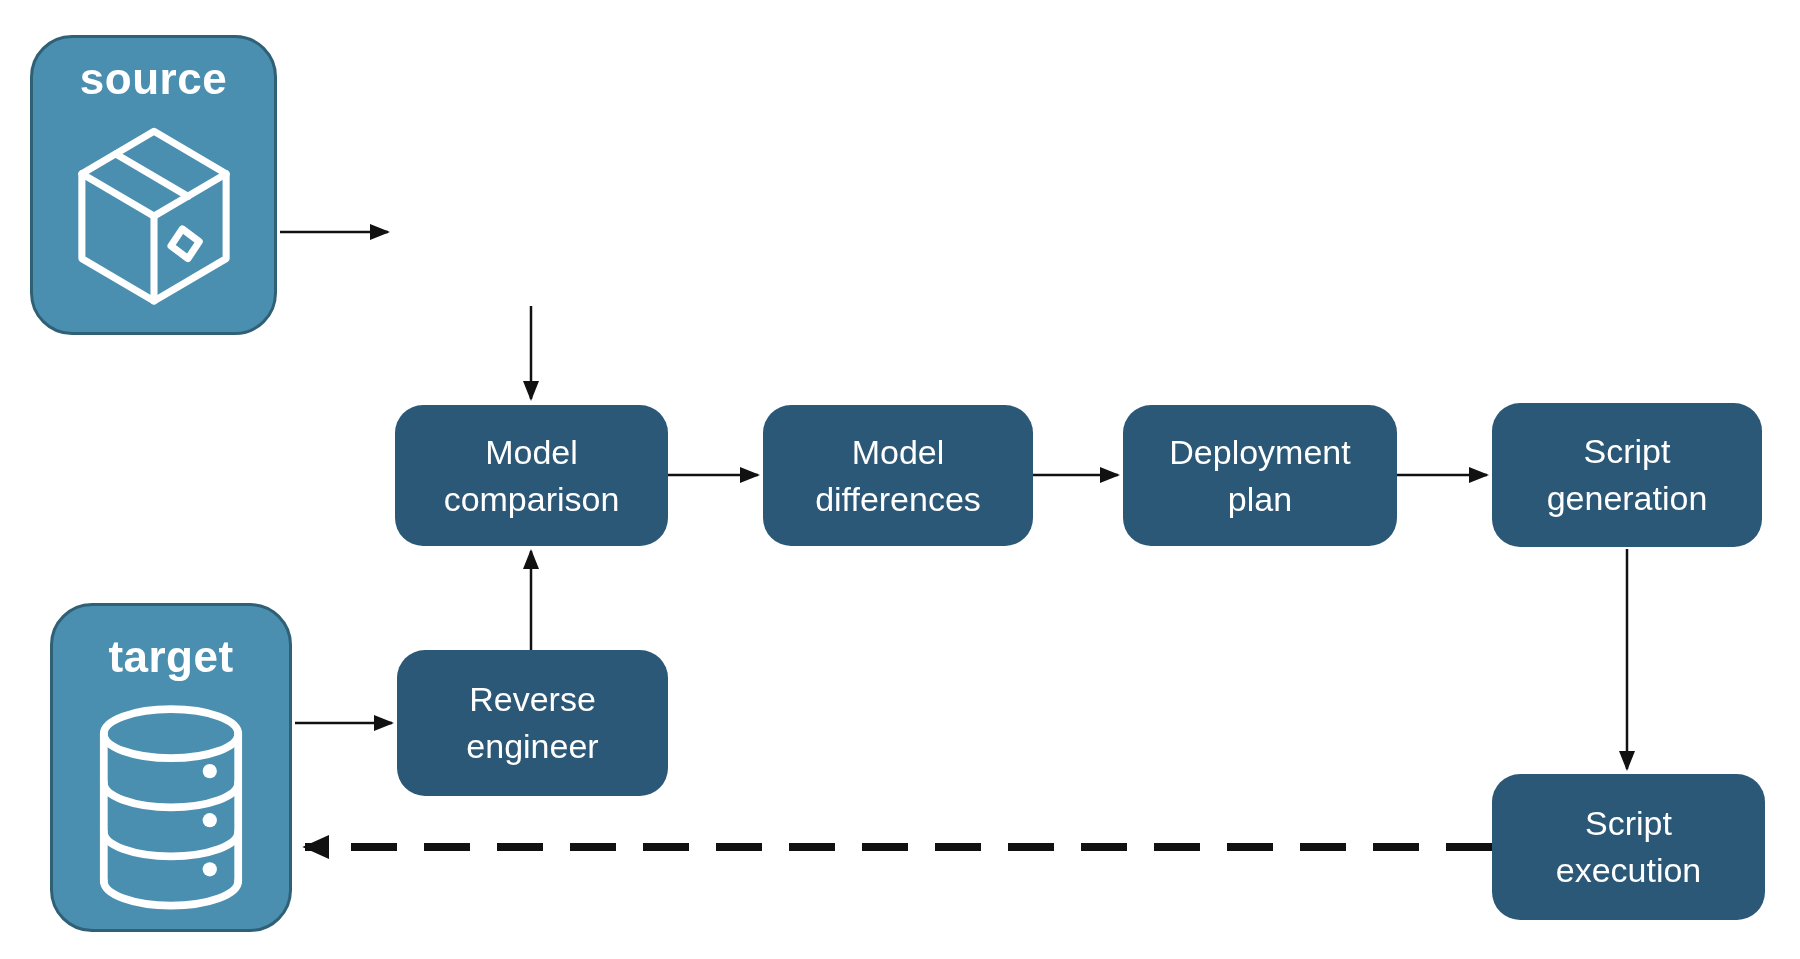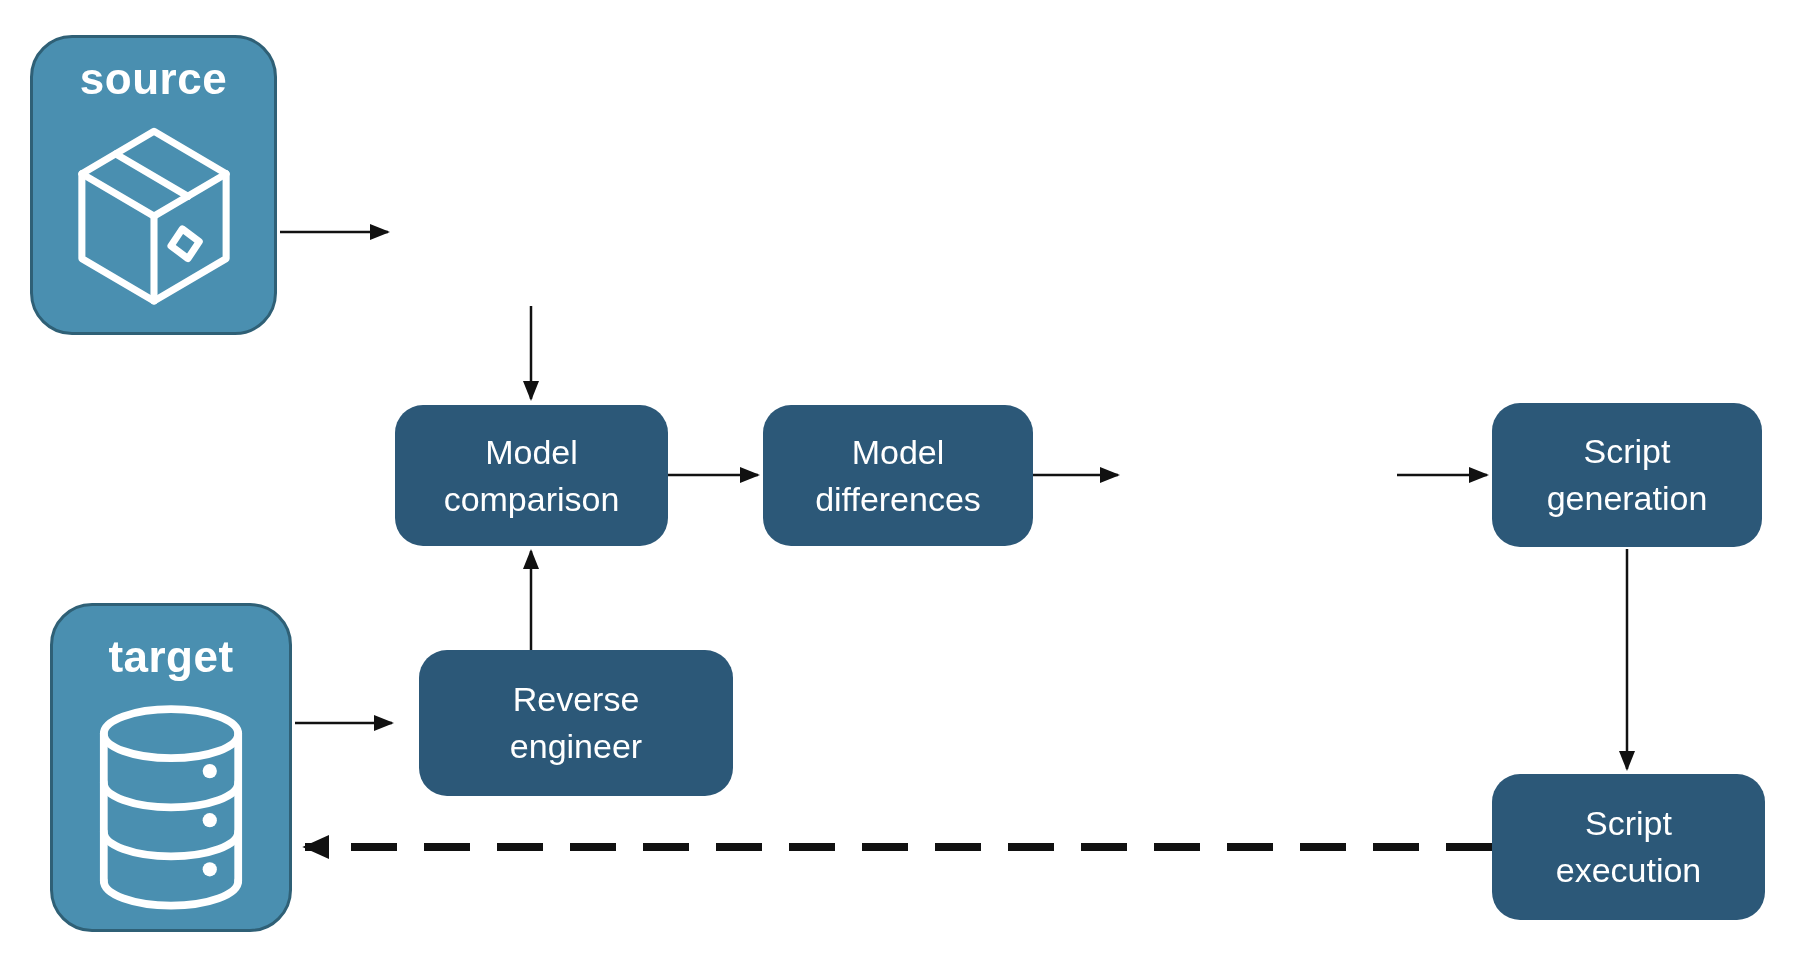--- a/index.html
+++ b/index.html
@@ -49,21 +49,21 @@
 
   #store-target{left:50px;top:603px;width:242px;height:329px;}
   #store-target .store-label{margin-top:26px;}
   #store-target .icon{margin-top:18px;}
 
   #node-load-model       {left:393px; top:162px; width:273px; height:144px;}
   #node-model-comparison {left:395px; top:405px; width:273px; height:141px;}
   #node-model-differences{left:763px; top:405px; width:270px; height:141px;}
   #node-deployment-plan  {left:1123px;top:405px; width:274px; height:141px;}
   #node-script-generation{left:1492px;top:403px; width:270px; height:144px;}
-  #node-reverse-engineer {left:397px; top:650px; width:314px; height:146px;margin-left:22px;}
+  #node-reverse-engineer {left:397px; top:650px; width:271px; height:146px;}
   #node-script-execution {left:1492px;top:774px; width:273px; height:146px;}
 </style>
 </head>
 <body>
 
 <div class="canvas">
 
   <svg class="connectors" viewBox="0 0 1800 959" xmlns="http://www.w3.org/2000/svg">
     <defs>
       <marker id="ah" markerUnits="userSpaceOnUse" markerWidth="20" markerHeight="16" viewBox="0 0 10 8" refX="9" refY="4" orient="auto">
@@ -116,20 +116,24 @@
   <div class="node" id="node-model-comparison">
     <span>Model
 comparison</span>
   </div>
 
   <div class="node" id="node-model-differences">
     <span>Model
 differences</span>
   </div>
 
+  <div class="node" id="node-deployment-plan">
+    <span>Deployment
+plan</span>
+  </div>
 
   <div class="node" id="node-script-generation">
     <span>Script
 generation</span>
   </div>
 
   <div class="node" id="node-reverse-engineer">
     <span>Reverse
 engineer</span>
   </div>

